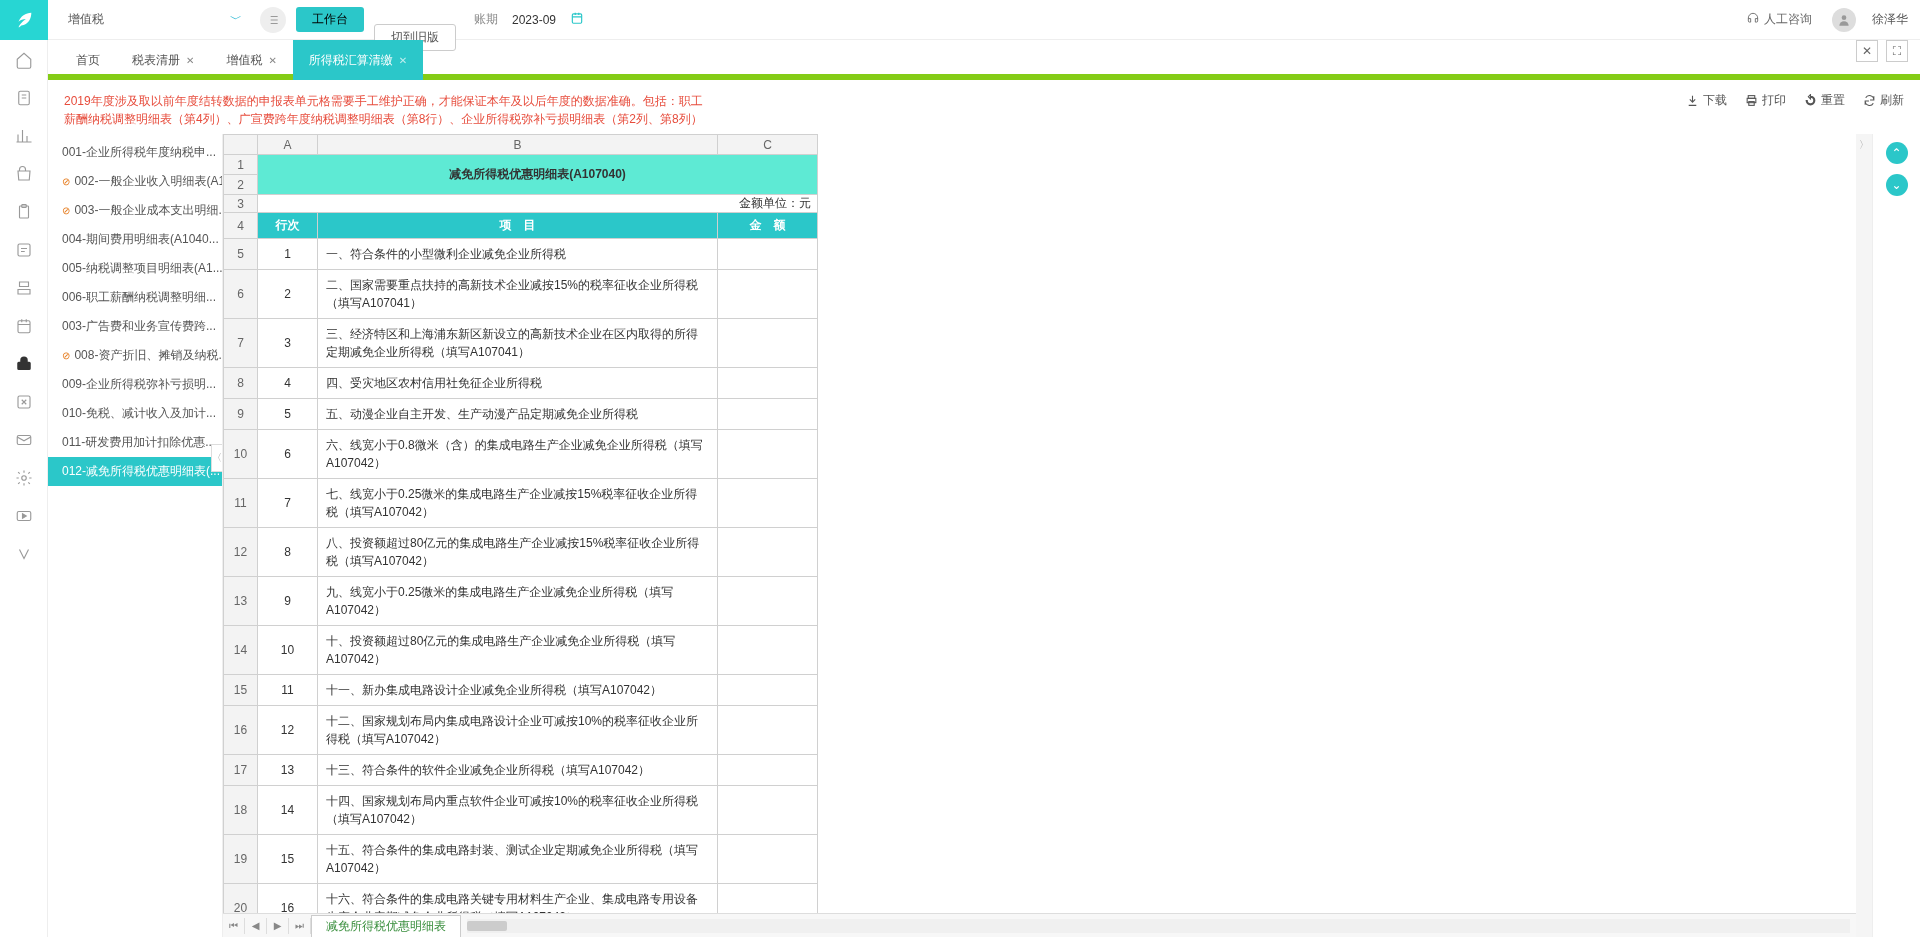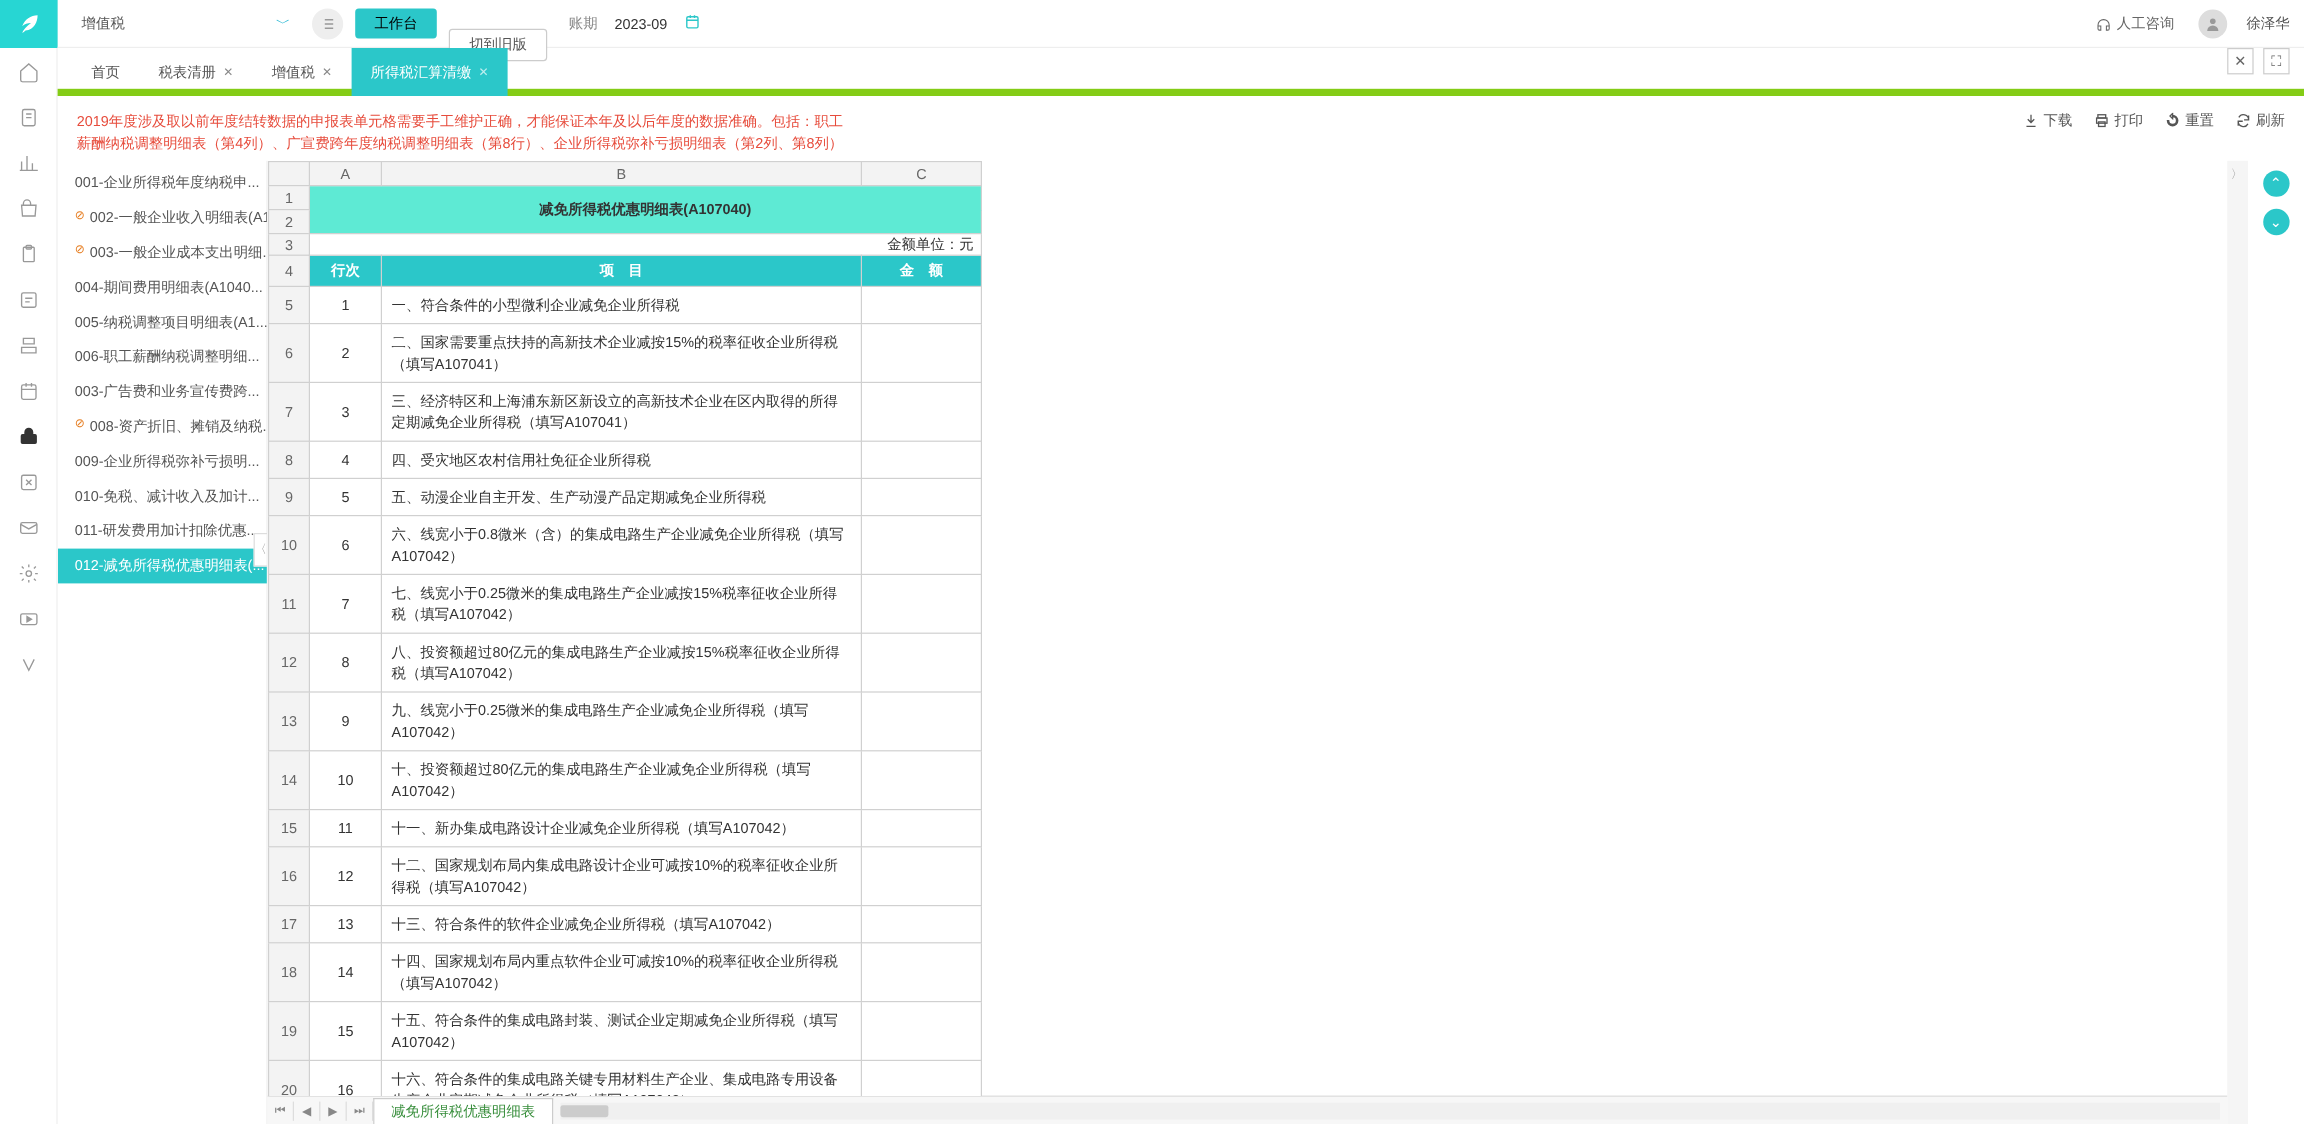--- a/index.html
+++ b/index.html
@@ -22,21 +22,21 @@
 .dropdown { min-width: 190px; display: flex; align-items: center; justify-content: space-between; padding: 4px 8px; color: #555; cursor: pointer; }
 .chevron { color: #27b7d3; }
 .circ-btn { width: 26px; height: 26px; border-radius: 50%; background: #eee; display: flex; align-items: center; justify-content: center; color: #999; }
 .btn { padding: 4px 16px; border-radius: 3px; cursor: pointer; font-size: 12px; }
 .btn-primary { background: #2bc7c9; color: #000000; border: none; }
 .btn-outline { background: #fff; border: 1px solid #ccc; color: #555; margin-top: 36px; }
 .label { color: #888; margin-left: 8px; }
 .period-val { color: #333; margin-left: 4px; }
 .cal-icon { color: #2bc7c9; margin-left: 4px; }
 .spacer { flex: 1; }
-.support { display: flex; align-items: flex-end; gap: 4px; color: #666; cursor: pointer; }
+.support { display: flex; align-items: flex-start; gap: 4px; color: #666; cursor: pointer; }
 .avatar { width: 24px; height: 24px; border-radius: 50%; background: #ddd; display: flex; align-items: center; justify-content: center; color: #999; margin-left: 10px; }
 .username { margin-left: 6px; color: #555; }
 
 
 .tabs { height: 40px; display: flex; align-items: flex-start; padding: 0 12px; border-bottom: 6px solid #84cc16; gap: 0; }
 .tab { padding: 0 16px; height: 40px; display: flex; align-items: center; gap: 6px; cursor: pointer; color: #555; }
 .tab.active { background: #2bc7c9; color: #fff; }
 .tab .close { font-size: 10px; opacity: .7; }
 .tabs .right { margin-left: auto; display: flex; gap: 8px; align-items: center; }
 .sq-btn { width: 22px; height: 22px; border: 1px solid #ccc; display: flex; align-items: center; justify-content: center; cursor: pointer; color: #666; }
@@ -45,21 +45,21 @@
 .subbar { display: flex; align-items: flex-start; padding: 12px 16px 6px 16px; }
 .alert { color: #e74c3c; font-size: 12px; max-width: 650px; line-height: 1.5; }
 .toolbar { margin-left: auto; display: flex; gap: 18px; }
 .tool-link { display: flex; align-items: center; gap: 4px; color: #555; cursor: pointer; }
 
 
 .body { flex: 1; display: flex; min-height: 0; }
 
 
 .tree { width: 175px; border-right: 1px solid #eee; overflow-y: auto; padding: 4px 0; position: relative; }
-.tree-item { padding: 6px 8px 6px 14px; font-size: 12px; color: #555; cursor: pointer; white-space: nowrap; overflow: hidden; text-overflow: ellipsis; display: flex; align-items: flex-start; gap: 4px; }
+.tree-item { padding: 6px 8px 6px 14px; font-size: 12px; color: #555; cursor: pointer; white-space: nowrap; overflow: hidden; text-overflow: ellipsis; display: flex; align-items: center; gap: 4px; }
 .tree-item.active { background: #2bc7c9; color: #fff; }
 .warn-dot { color: #e67e22; font-size: 10px; }
 .collapse-handle { position: absolute; right: -1px; top: 310px; width: 12px; height: 28px; background: #fff; border: 1px solid #ddd; display: flex; align-items: center; justify-content: center; font-size: 10px; color: #999; cursor: pointer; }
 
 
 .sheet-wrap { flex: 1; display: flex; flex-direction: column; min-width: 0; position: relative; }
 .grid-scroll { flex: 1; overflow: auto; }
 table.sheet { border-collapse: collapse; table-layout: fixed; }
 table.sheet th, table.sheet td { border: 1px solid #d0d0d0; font-size: 12px; }
 .col-head th { background: #f3f3f3; color: #666; font-weight: normal; text-align: center; height: 20px; }

